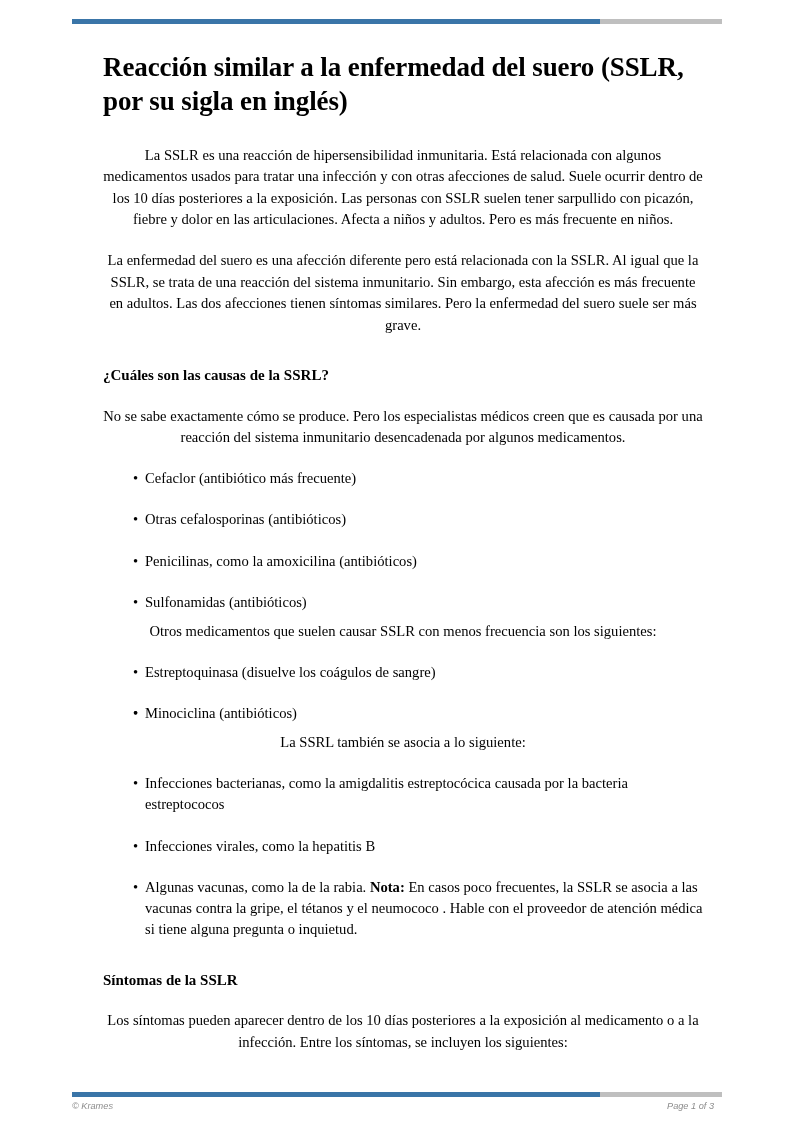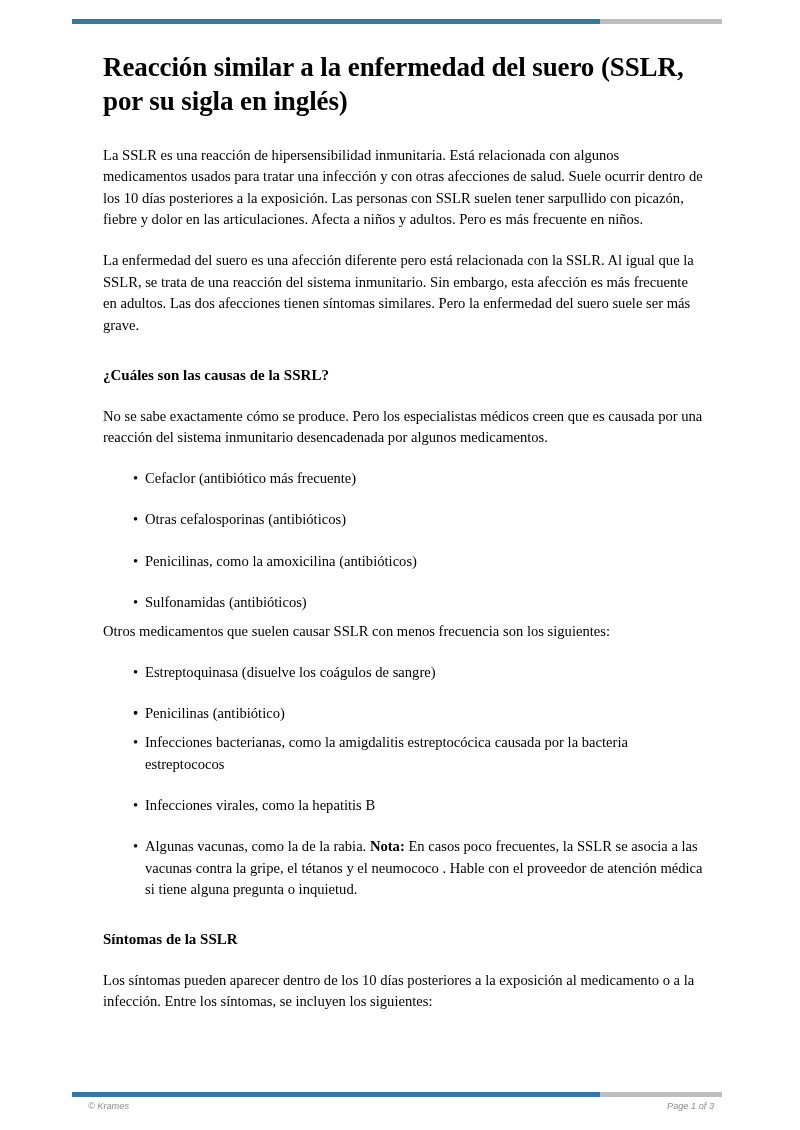--- a/index.html
+++ b/index.html
@@ -63,21 +63,21 @@
     font-size: 15px;
     font-weight: bold;
     line-height: 1.3;
     margin: 30px 0 20px 0;
   }
 
   p.body-text {
     font-size: 14.6px;
     line-height: 1.48;
     margin: 0 0 19px 0;
-    text-align: left;
+    text-align: center;
   }
 
   ul.bullets {
     list-style: none;
     margin: 0 0 8px 0;
     padding: 0;
   }
   ul.bullets li {
     position: relative;
     font-size: 14.6px;
@@ -102,21 +102,21 @@
 
   
   .footer-text {
     position: absolute;
     top: 1101px;
     font-family: "Liberation Sans", "DejaVu Sans", sans-serif;
     font-style: italic;
     font-size: 9.2px;
     color: #8c8c8c;
   }
-  #footer-copyright { left: 88px; }
+  #footer-copyright { left: 72px; }
   #footer-pagenum  { right: 86px; }
 </style>
 </head>
 <body>
 
 <div class="page">
 
   <div class="rule" id="header-rule">
     <div class="seg-blue" style="width:528px"></div>
     <div class="seg-gray"></div>
@@ -159,24 +159,25 @@
     <ul class="bullets">
       <li>
         <span class="bullet-dot">•</span>
         <span>Estreptoquinasa (disuelve los coágulos de sangre)</span>
       </li>
       <li>
         <span class="bullet-dot">•</span>
       </li>
       <li>
         <span class="bullet-dot">•</span>
-        <span>Penicilinas (antibiótico)</span>
+        <span>Minociclina (antibióticos)</span>
       </li>
     </ul>
 
+    <p class="body-text after-list">La SSRL también se asocia a lo siguiente:</p>
 
     <ul class="bullets">
       <li>
         <span class="bullet-dot">•</span>
         <span>Infecciones bacterianas, como la amigdalitis estreptocócica causada por la bacteria estreptococos</span>
       </li>
       <li>
         <span class="bullet-dot">•</span>
         <span>Infecciones virales, como la hepatitis B</span>
       </li>

